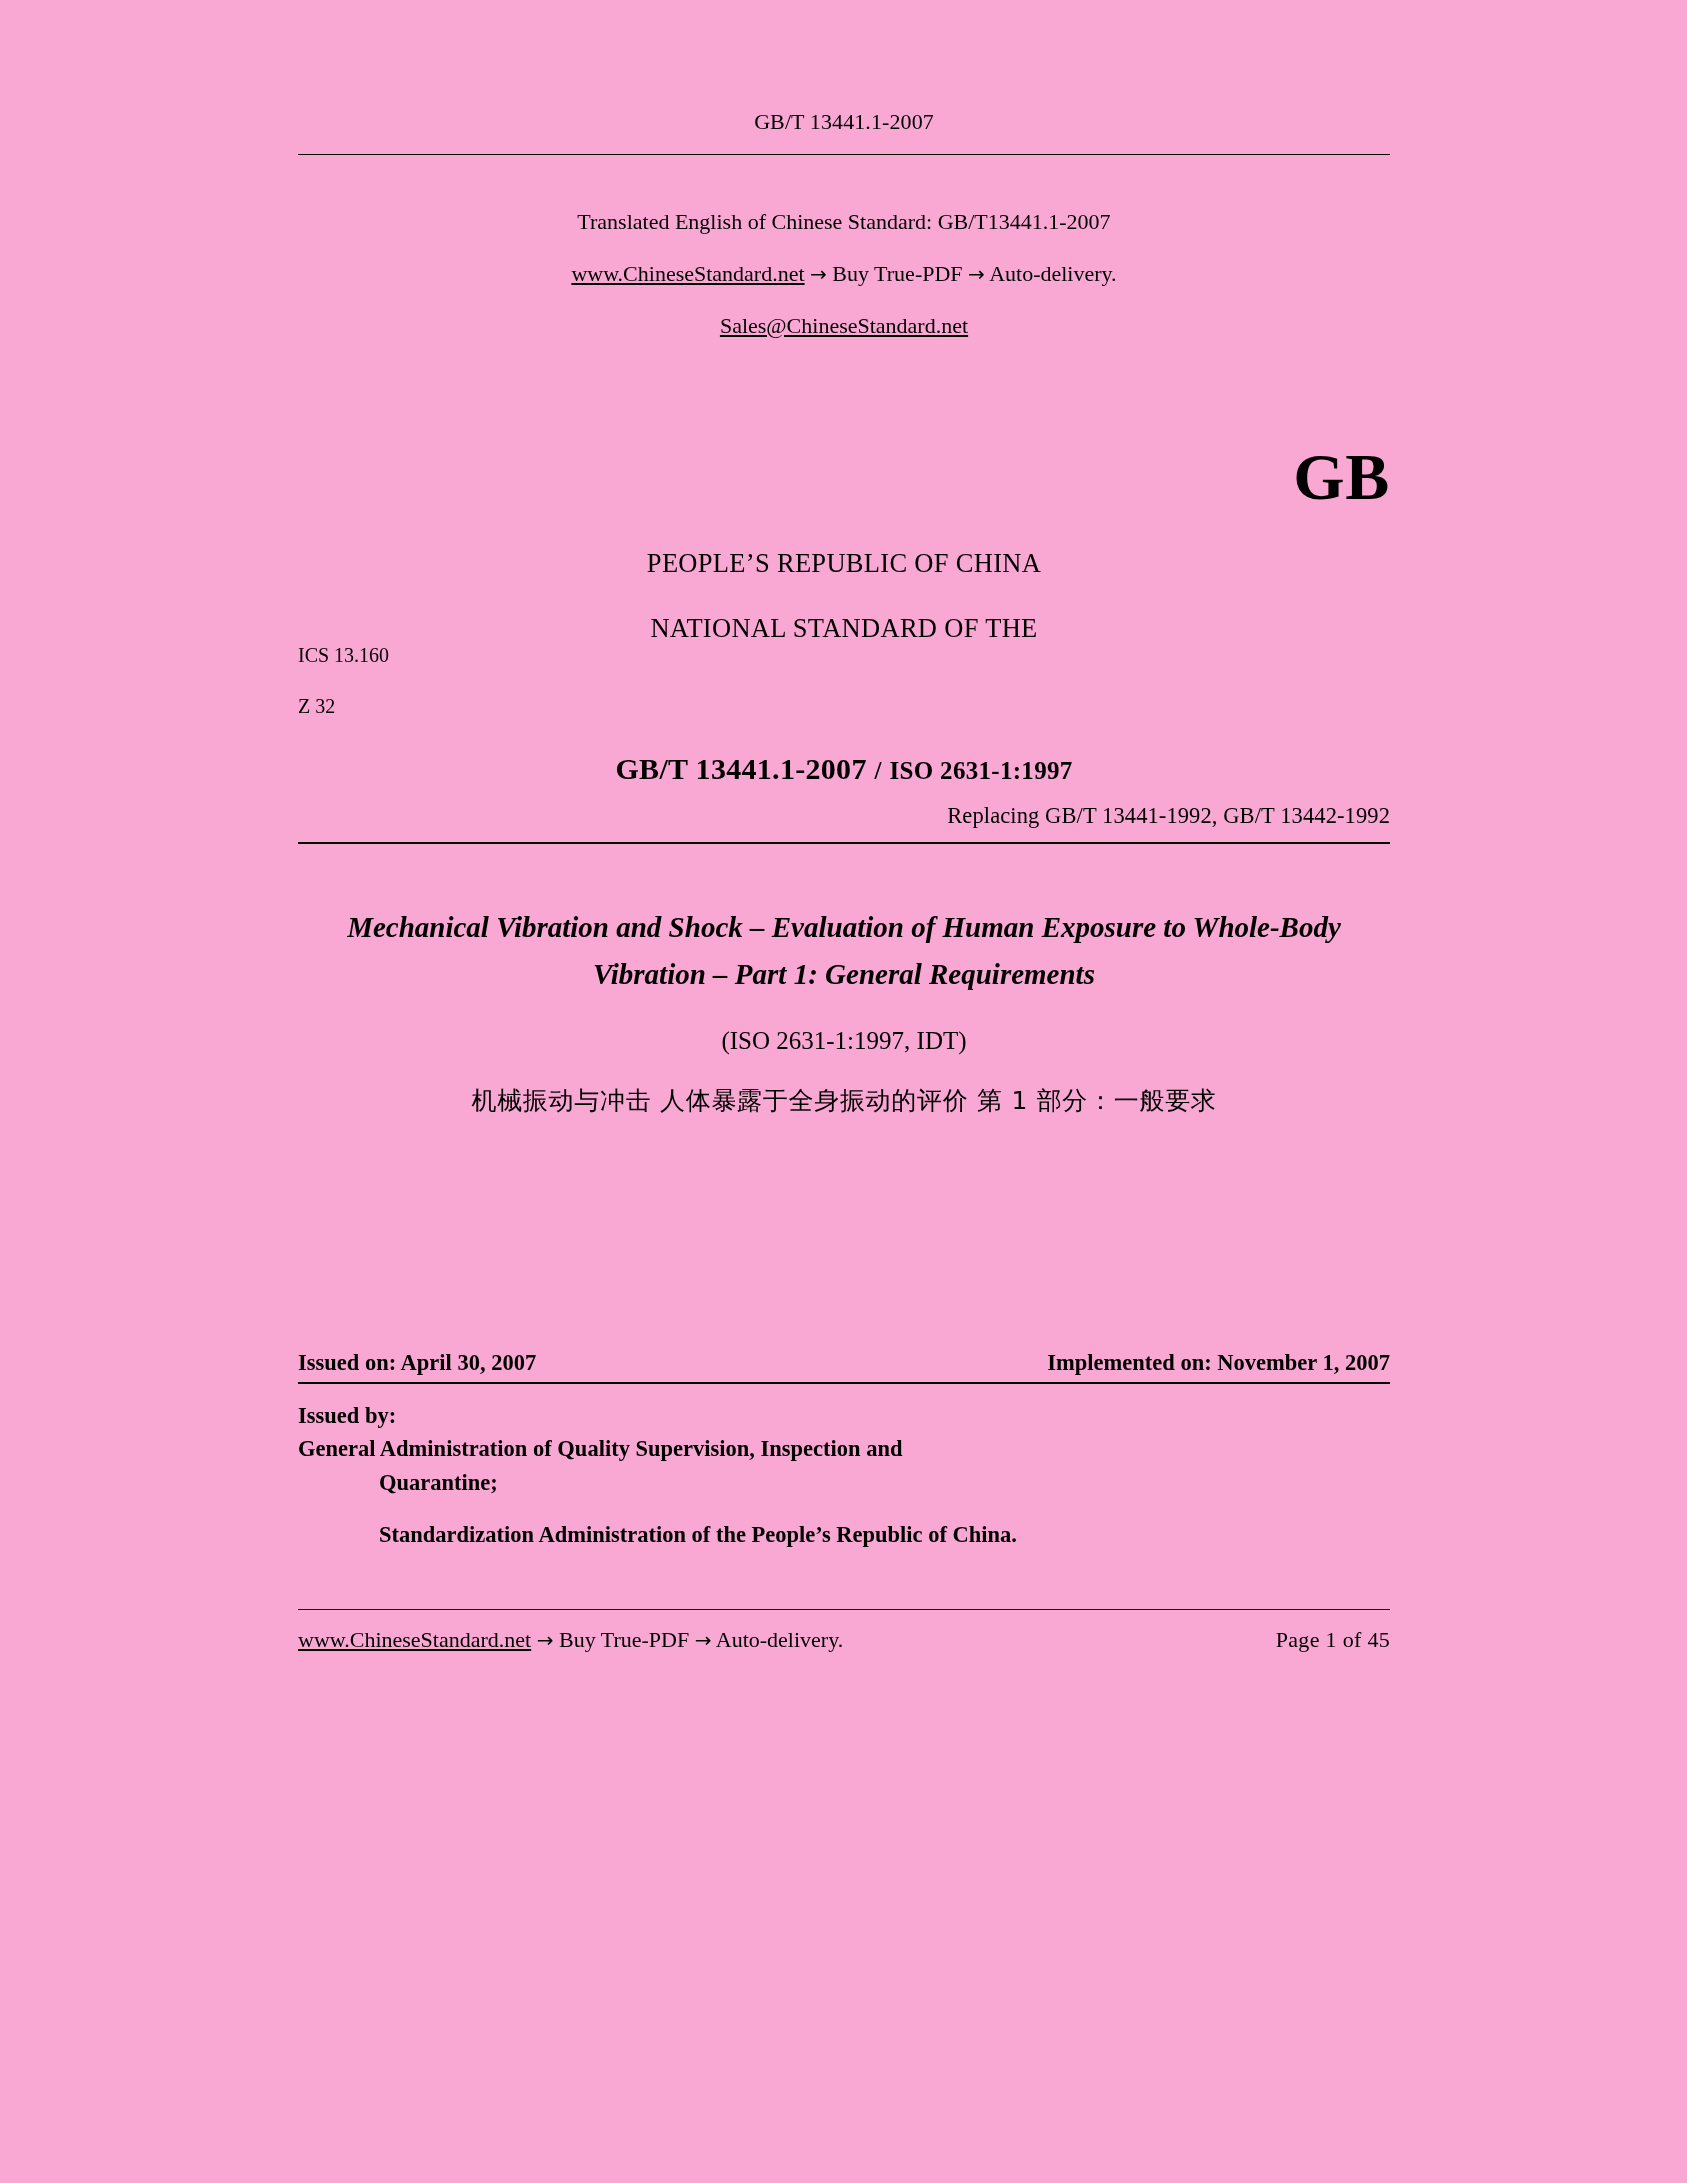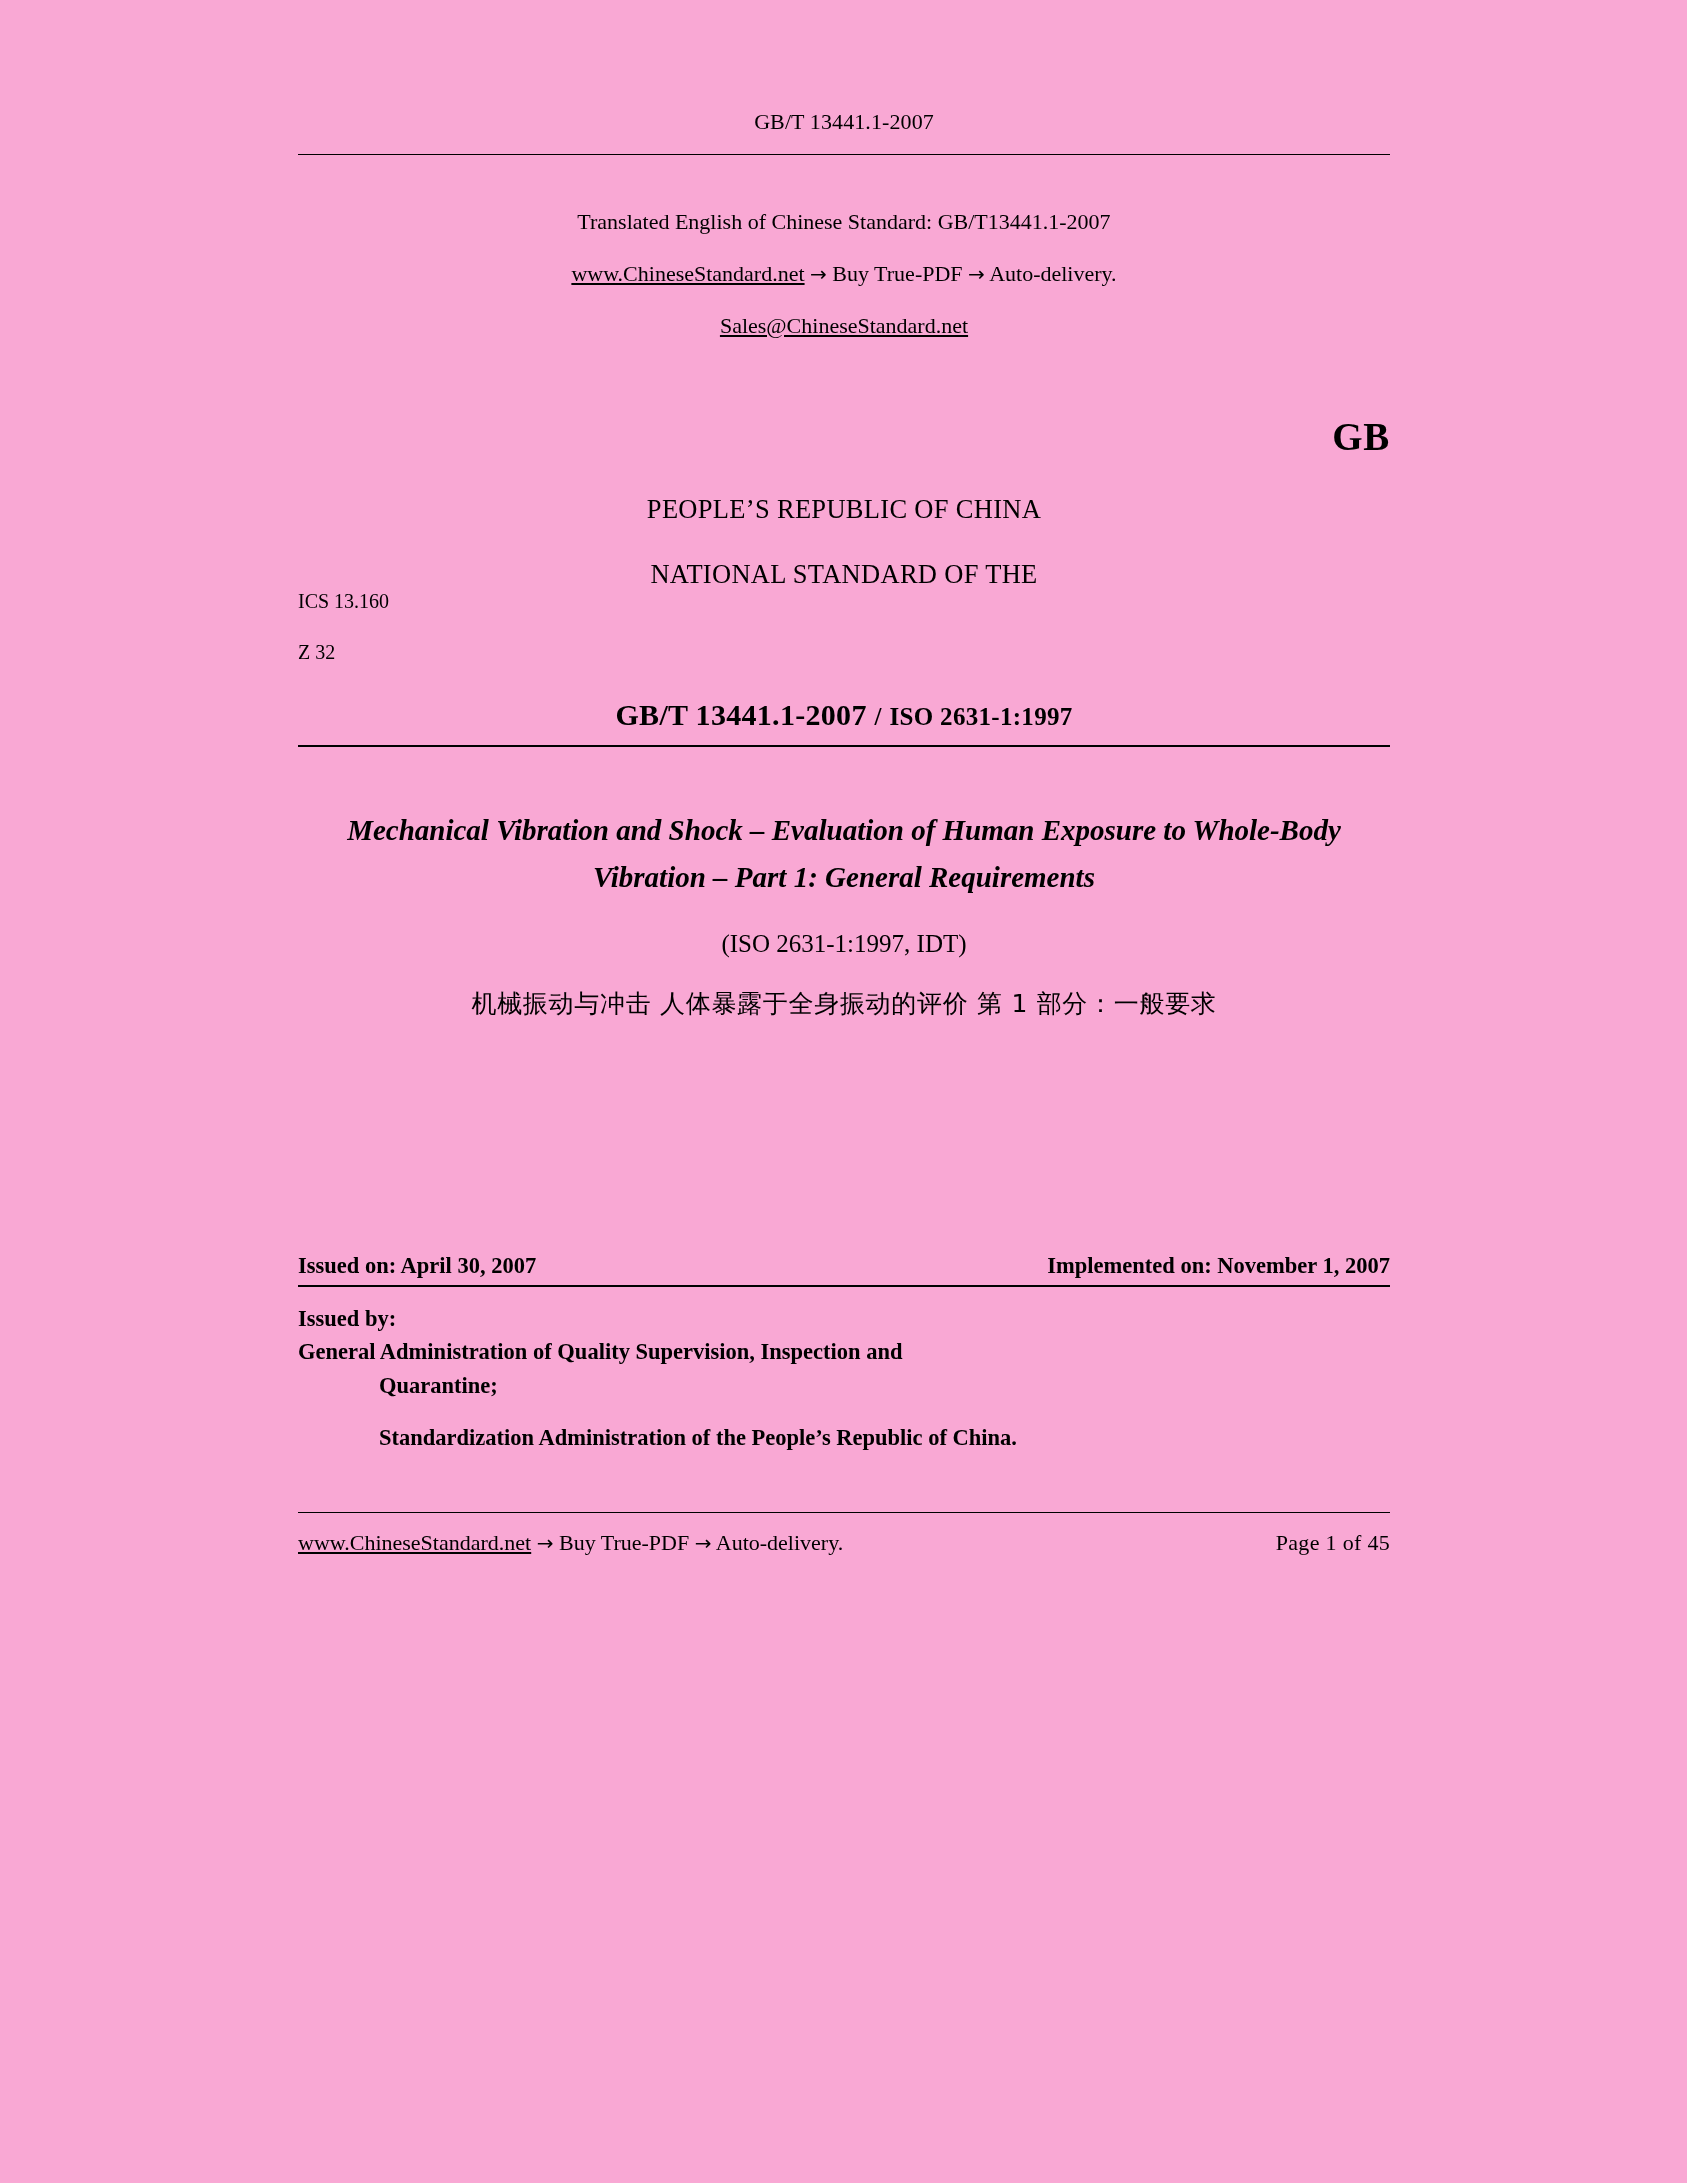--- a/index.html
+++ b/index.html
@@ -58,22 +58,22 @@
   }
   .arrow {
     font-family: "DejaVu Sans", sans-serif;
     font-size: 20px;
   }
 
   
   .gb-mark {
     text-align: right;
     font-weight: bold;
-    font-size: 39px;
-    margin-top: 80px;
+    font-size: 66px;
+    margin-top: 107px;
     letter-spacing: 0.7px;
     line-height: 1;
   }
 
   
   .nat-line {
     text-align: center;
     font-size: 26.5px;
     margin-top: 34px;
     letter-spacing: 0.3px;
@@ -232,20 +232,21 @@
     <div class="nat-line">NATIONAL STANDARD OF THE</div>
 
     <div class="ics">ICS 13.160</div>
     <div class="ics second">Z 32</div>
 
     <div class="std-no">
       <span>GB/T  13441.1-2007</span>
       <span class="iso">/</span>
       <span class="iso">ISO  2631-1:1997</span>
     </div>
+    <div class="replacing">Replacing  GB/T  13441-1992,  GB/T  13442-1992</div>
     <div class="rule2"></div>
 
     <div class="title">Mechanical Vibration and Shock – Evaluation of Human Exposure to Whole-Body Vibration – Part 1: General Requirements</div>
     <div class="subtitle">(ISO 2631-1:1997, IDT)</div>
     <div class="cn-title">机械振动与冲击  人体暴露于全身振动的评价  第 1 部分：一般要求</div>
 
     <div class="issue-row">
       <span>Issued on: April 30, 2007</span>
       <span>Implemented on: November 1, 2007</span>
     </div>

